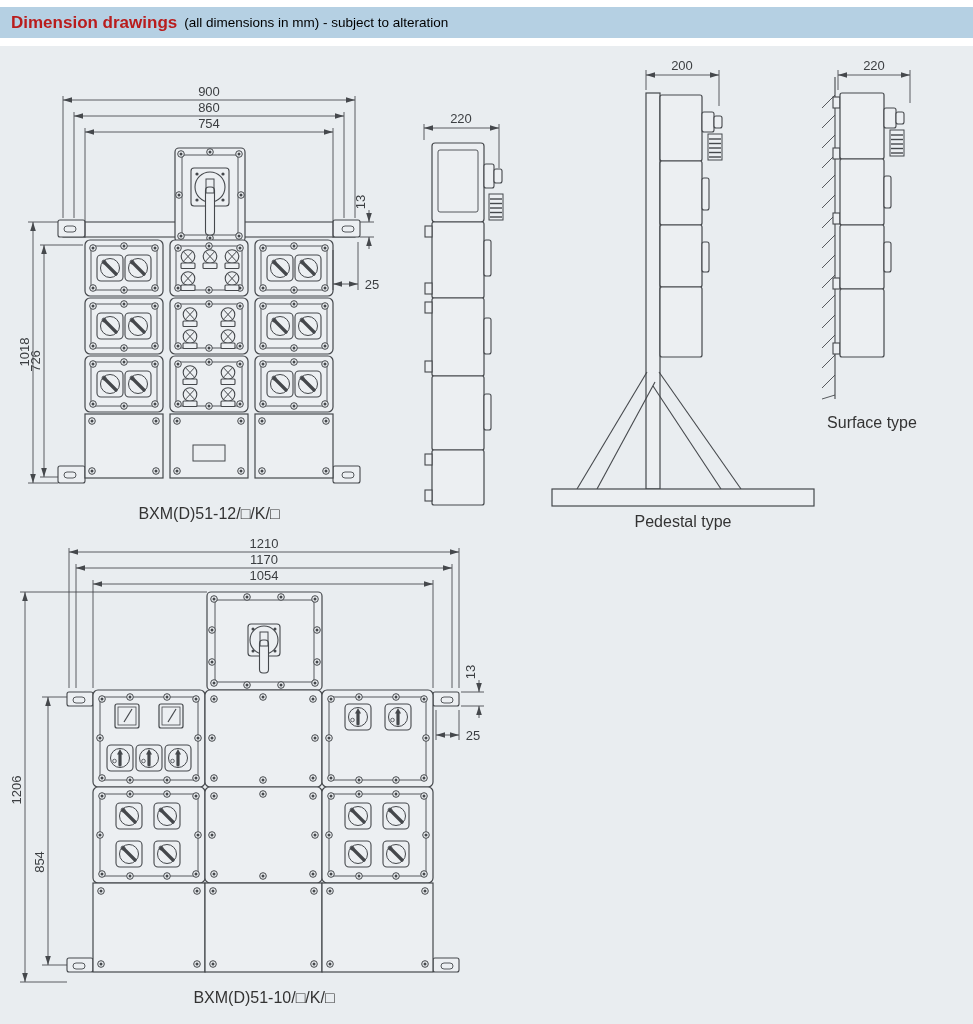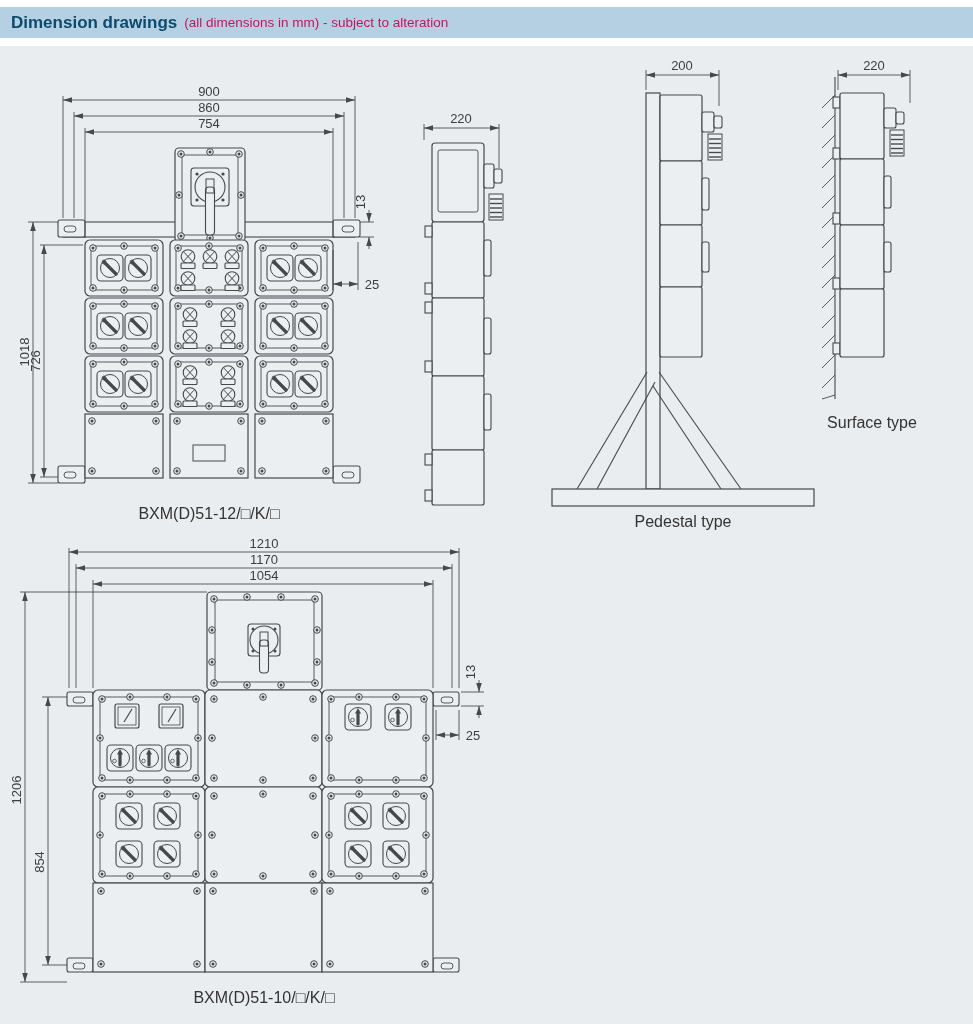--- a/index.html
+++ b/index.html
@@ -1,20 +1,20 @@
 <!DOCTYPE html>
 <html><head>
 <meta charset="utf-8">
 <style>
   html,body{margin:0;padding:0;background:#fff;}
   body{width:973px;height:1024px;position:relative;font-family:"Liberation Sans",sans-serif;overflow:hidden;}
   .header{position:absolute;left:0;top:7px;width:973px;height:31px;background:#b5d0e3;
           display:flex;align-items:center;padding-left:11px;box-sizing:border-box;}
-  .header .t{font-weight:bold;font-size:17px;color:#0c4a6e;white-space:pre;}
-  .header .s{font-size:13.5px;color:#be185d;margin-left:7px;}
+  .header .t{font-weight:bold;font-size:17px;color:#b91c1c;white-space:pre;}
+  .header .s{font-size:13.5px;color:#000000;margin-left:7px;}
   .content{position:absolute;left:0;top:46px;width:973px;height:978px;background:#e9edf0;}
   svg{position:absolute;left:0;top:0;}
   .bx{fill:#eceff2;stroke:#45484c;stroke-width:1.2;}
   .bxp{fill:#eceff2;stroke:#45484c;stroke-width:1.1;}
   .bxi{fill:none;stroke:#45484c;stroke-width:0.9;}
   .ln{fill:none;stroke:#45484c;stroke-width:1.1;}
   .dim{stroke:#4a4d50;stroke-width:0.9;fill:none;}
   .dimtxt{font-size:13px;fill:#3b3e41;text-anchor:middle;}
   .mlabel{font-size:16px;fill:#333;text-anchor:middle;}
 </style>

